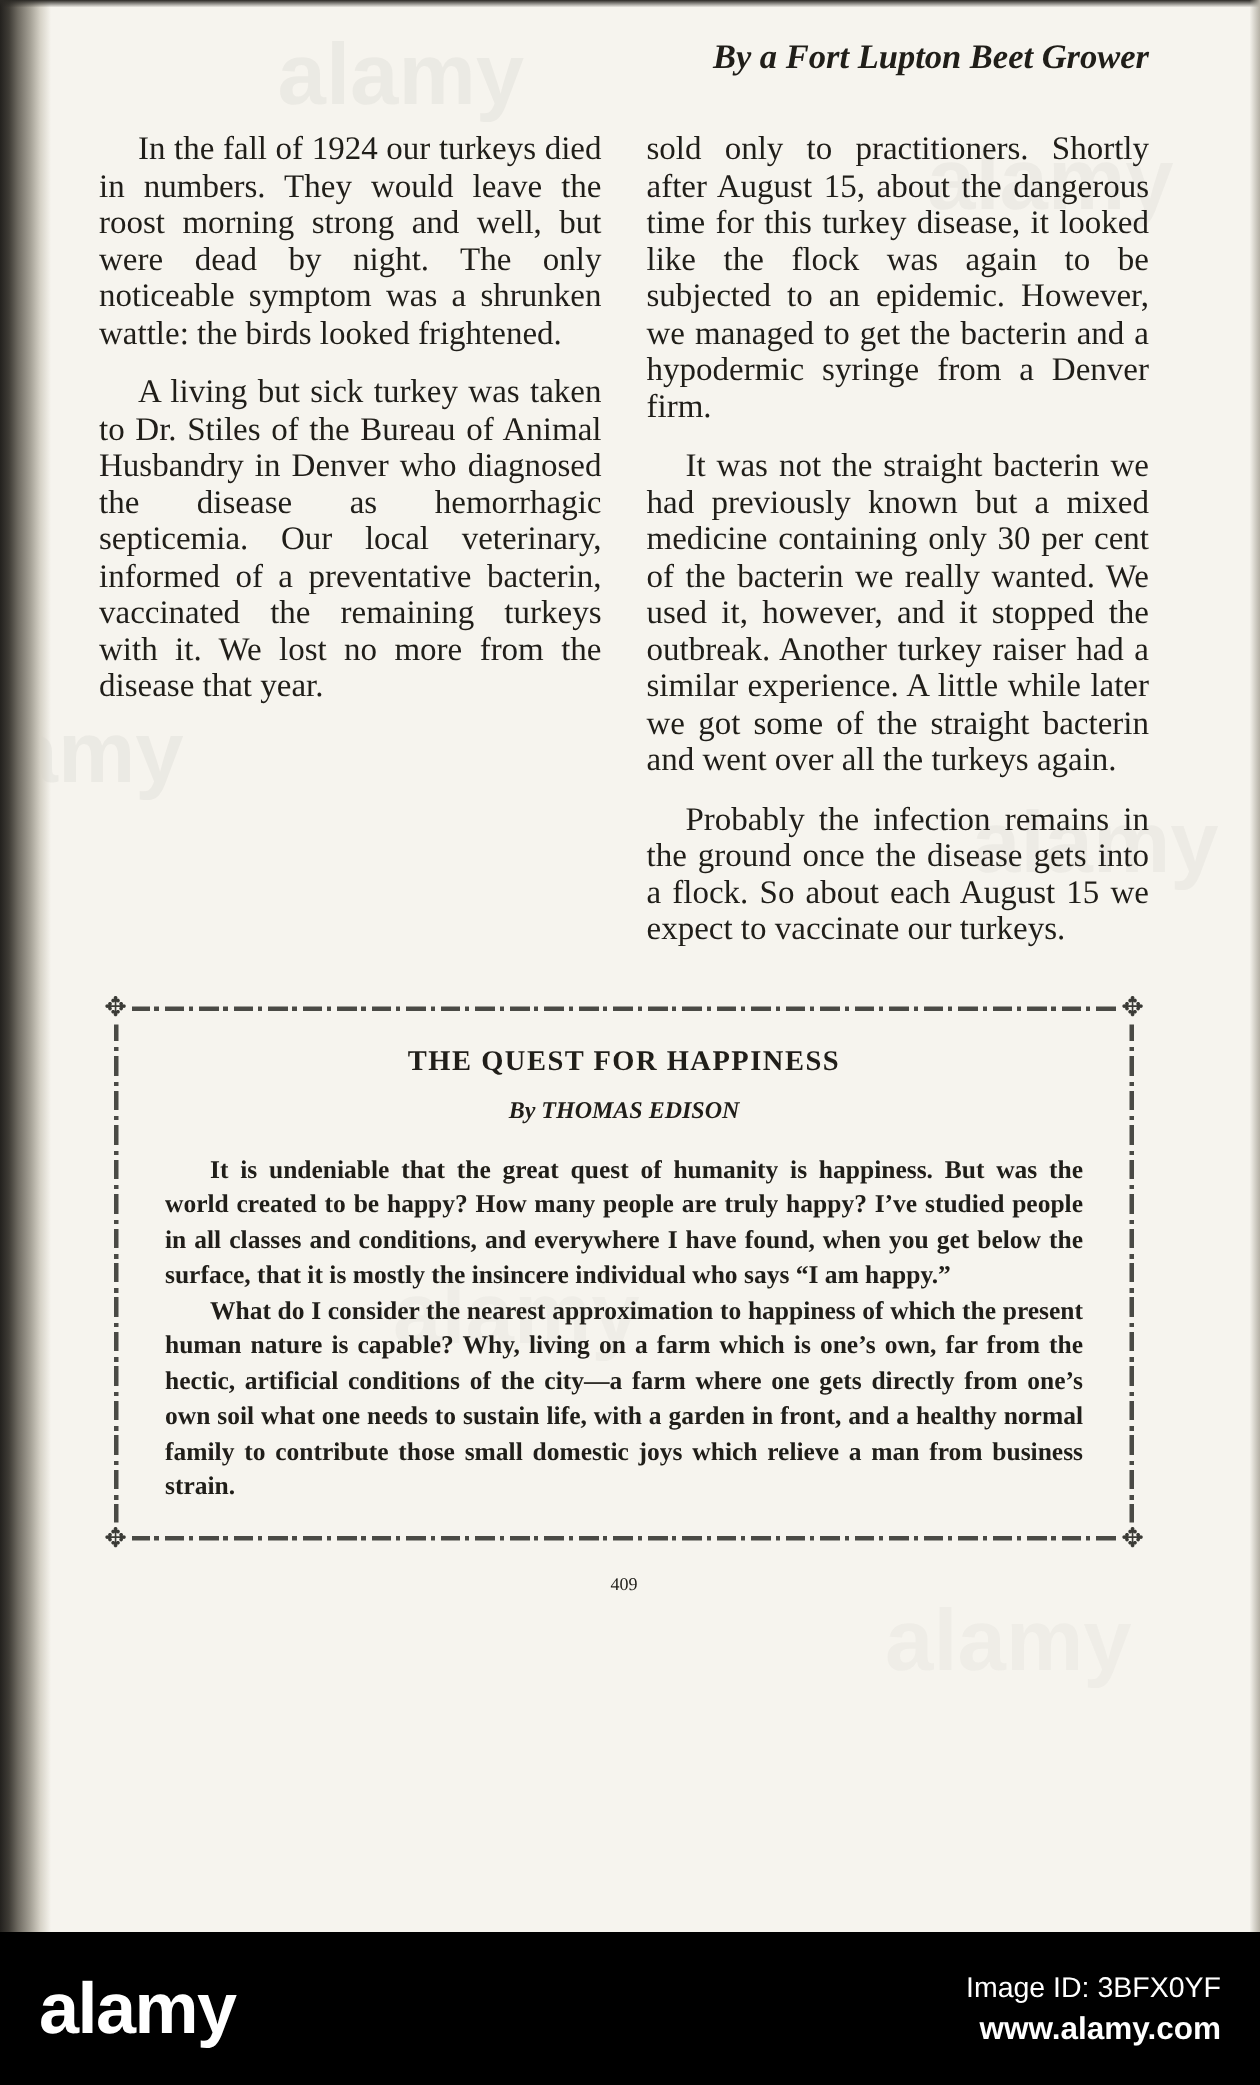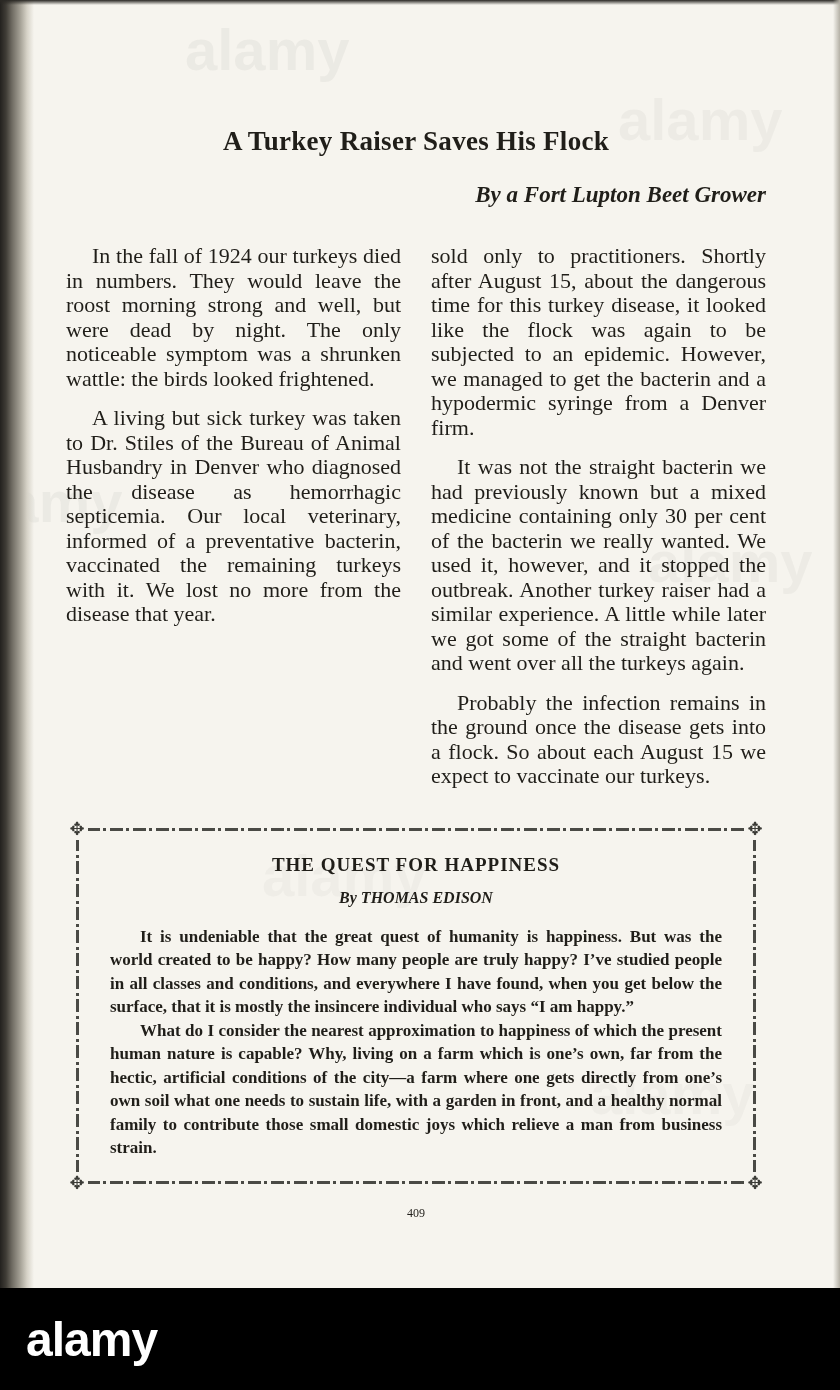--- a/index.html
+++ b/index.html
@@ -89,21 +89,20 @@
   <div class="ghost" style="left:648px; top:528px; opacity:.05;">alamy</div>
   <div class="ghost" style="left:262px; top:842px; opacity:.04;">alamy</div>
   <div class="ghost" style="left:590px; top:1060px; opacity:.04;">alamy</div>
 
   <div class="spine"></div>
   <div class="top-edge"></div>
   <div class="right-edge"></div>
 
   <div class="content">
 
-    <h1 class="article-title">A Turkey Raiser Saves His Flock</h1>
     <div class="article-byline">By a Fort Lupton Beet Grower</div>
 
     <div class="columns">
       <div class="col">
         <p>In the fall of 1924 our turkeys died in numbers.  They would leave the roost morning strong and well, but were dead by night.  The only noticeable symptom was a shrunken wattle: the birds looked frightened.</p>
         <p>A living but sick turkey was taken to Dr. Stiles of the Bureau of Animal Husbandry in Denver who diagnosed the disease as hemorrhagic septicemia. Our local veterinary, informed of a preventative bacterin, vaccinated the remaining turkeys with it.  We lost no more from the disease that year.</p>
       </div>
       <div class="col">
         <p class="no-indent">sold only to practitioners.  Shortly after August 15, about the dangerous time for this turkey disease, it looked like the flock was again to be subjected to an epidemic.  However, we managed to get the bacterin and a hypodermic syringe from a Denver firm.</p>
         <p>It was not the straight bacterin we had previously known but a mixed medicine containing only 30 per cent of the bacterin we really wanted.  We used it, however, and it stopped the outbreak.  Another turkey raiser had a similar experience.  A little while later we got some of the straight bacterin and went over all the turkeys again.</p>
@@ -127,15 +126,19 @@
         <p>It is undeniable that the great quest of humanity is happiness.  But was the world created to be happy?  How many people are truly happy? I’ve studied people in all classes and conditions, and everywhere I have found, when you get below the surface, that it is mostly the insincere individual who says “I am happy.”</p>
         <p>What do I consider the nearest approximation to happiness of which the present human nature is capable?  Why, living on a farm which is one’s own, far from the hectic, artificial conditions of the city—a farm where one gets directly from one’s own soil what one needs to sustain life, with a garden in front, and a healthy normal family to contribute those small domestic joys which relieve a man from business strain.</p>
       </div>
     </div>
 
     <div class="page-number">409</div>
   </div>
 
   <div class="bar">
     <div class="bar-logo">alamy</div>
+    <div class="bar-right">
+      <div>Image ID: 3BFX0YF</div>
+      <div class="bar-url">www.alamy.com</div>
+    </div>
   </div>
 
 </div>
 
 </body></html>

